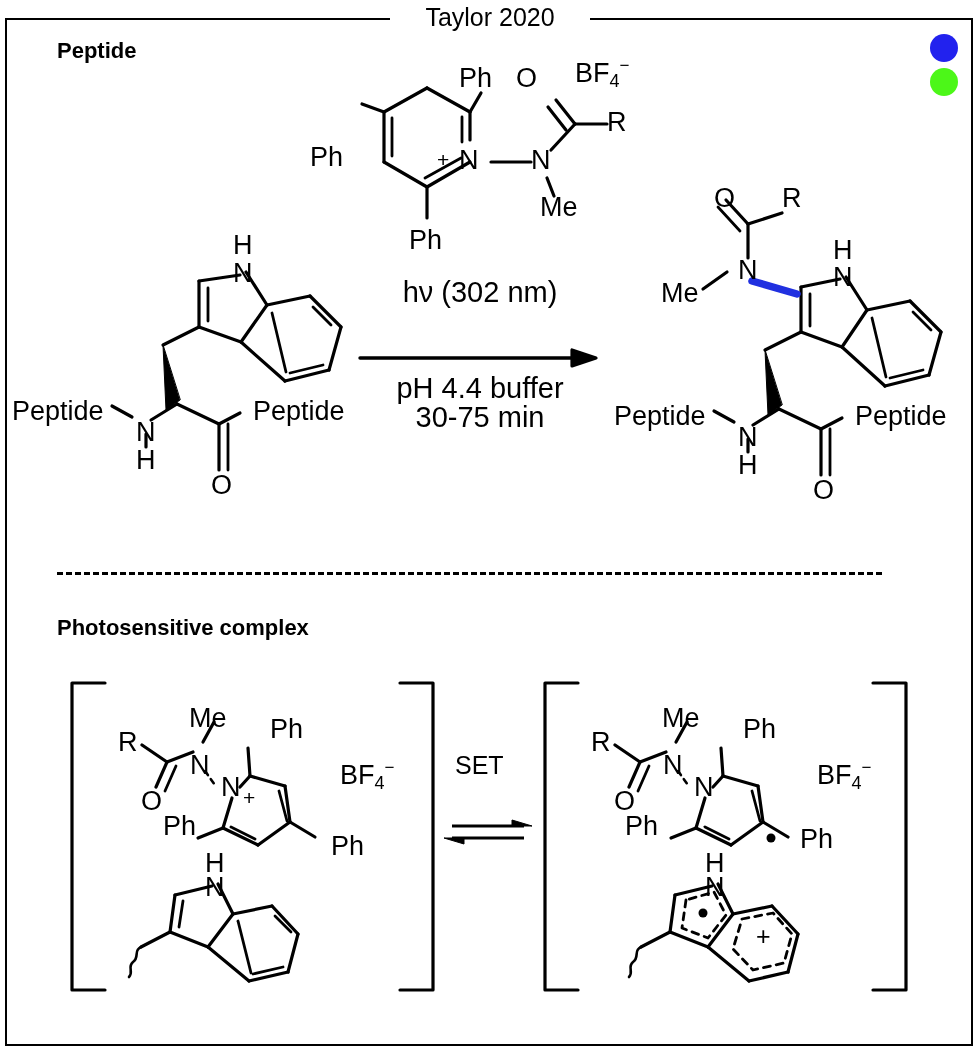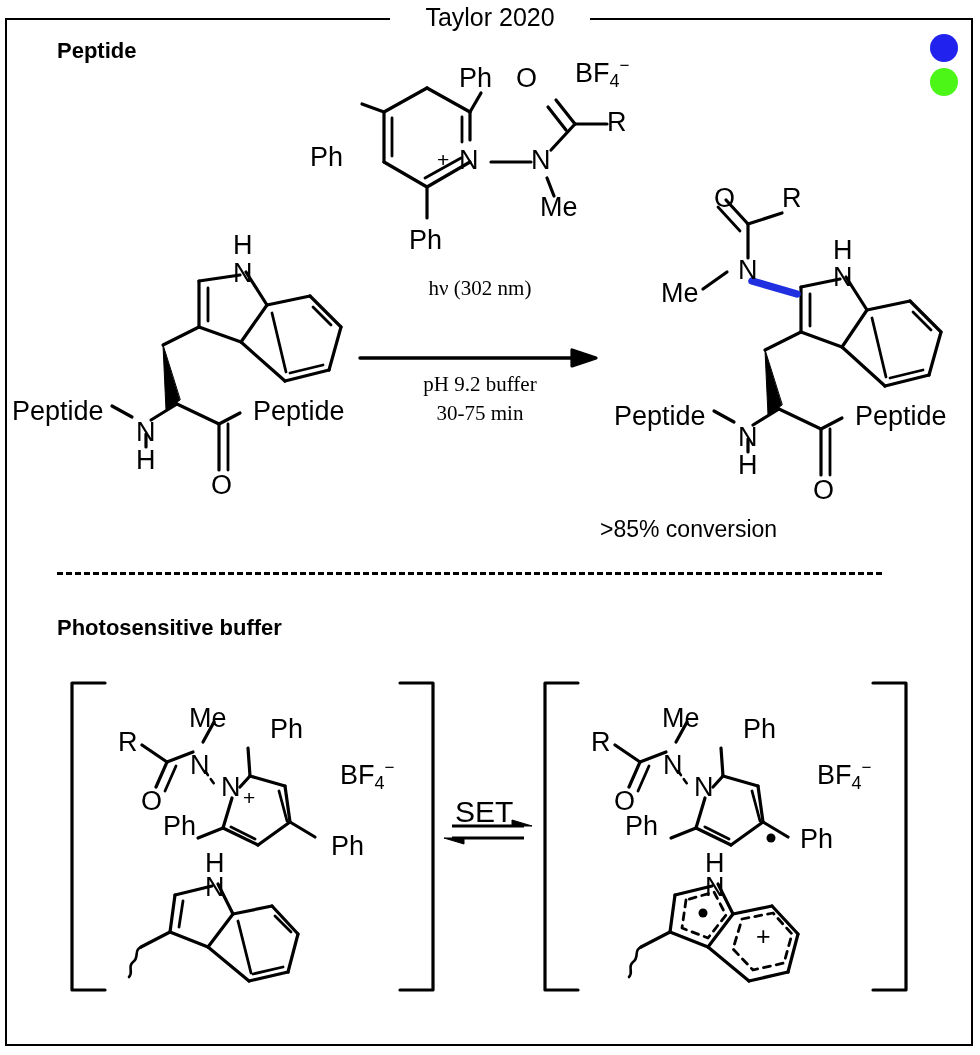--- a/index.html
+++ b/index.html
@@ -9,42 +9,42 @@
   .title-gap{position:absolute;left:390px;top:0px;width:200px;height:34px;background:#fff;}
   .fig-title{position:absolute;left:390px;top:1px;width:200px;height:32px;line-height:32px;text-align:center;font-size:25px;letter-spacing:0px;}
   .sec-label{position:absolute;font-weight:bold;font-size:22px;}
   #scheme-label{left:57px;top:38px;}
   #complex-label{left:57px;top:615px;}
   .dot{position:absolute;width:28px;height:28px;border-radius:50%;}
   #dot-blue{left:930px;top:34px;background:#2222ee;}
   #dot-green{left:930px;top:68px;background:#4cf718;}
   .divider{position:absolute;left:57px;top:572px;width:825px;height:0;border-top:3px dashed #000;}
   svg{position:absolute;left:0;top:0;overflow:visible;}
-  .cond{position:absolute;font-size:21px;text-align:center;width:250px;font-family:Liberation Serif, serif;}
+  .cond{position:absolute;font-size:29px;text-align:center;width:250px;}
   #cond1{left:355px;top:276px;}
   #cond2{left:355px;top:305px;}
   #cond3{left:355px;top:372px;}
   #cond4{left:355px;top:401px;}
   #conv{position:absolute;left:600px;top:516px;font-size:23px;}
-  #set-label{position:absolute;left:455px;top:795px;font-size:30px;}
+  #set-label{position:absolute;left:455px;top:751px;font-size:25px;}
   .at{font-size:27px;font-family:"Liberation Sans",sans-serif;}
   .sm{font-size:18px;}
   .sup{font-size:17px;}
 </style>
 </head>
 <body>
 
 <div id="fig">
 
   <div class="frame"></div>
   <div class="title-gap"></div>
   <div class="fig-title">Taylor 2020</div>
 
   <div class="sec-label" id="scheme-label">Peptide</div>
-  <div class="sec-label" id="complex-label">Photosensitive buffer</div>
+  <div class="sec-label" id="complex-label">Photosensitive complex</div>
 
   <div class="dot" id="dot-blue"></div>
   <div class="dot" id="dot-green"></div>
 
   <div class="divider"></div>
 
   <svg width="980" height="1055">
     <g stroke="#000" stroke-width="3.2" fill="none" stroke-linecap="round" stroke-linejoin="round">
 
       <path d="M470,140 L470,112"></path>
@@ -254,23 +254,22 @@
 
   <div style="position:absolute;left:233px;top:230px;" class="at">H</div>
   <div style="position:absolute;left:233px;top:258px;" class="at">N</div>
   <div style="position:absolute;left:12px;top:396px;" class="at">Peptide</div>
   <div style="position:absolute;left:253px;top:396px;" class="at">Peptide</div>
   <div style="position:absolute;left:136px;top:417px;" class="at">N</div>
   <div style="position:absolute;left:136px;top:445px;" class="at">H</div>
   <div style="position:absolute;left:211px;top:470px;" class="at">O</div>
 
   <div class="cond" id="cond1">hν (302 nm)</div>
-  <div class="cond" id="cond3">pH 9.2 buffer</div>
+  <div class="cond" id="cond3">pH 4.4 buffer</div>
   <div class="cond" id="cond4">30-75 min</div>
-  <div id="conv">&gt;85% conversion</div>
 
   <div style="position:absolute;left:714px;top:183px;" class="at">O</div>
   <div style="position:absolute;left:782px;top:183px;" class="at">R</div>
   <div style="position:absolute;left:738px;top:255px;" class="at">N</div>
   <div style="position:absolute;left:661px;top:278px;" class="at">Me</div>
   <div style="position:absolute;left:833px;top:235px;" class="at">H</div>
   <div style="position:absolute;left:833px;top:262px;" class="at">N</div>
   <div style="position:absolute;left:614px;top:401px;" class="at">Peptide</div>
   <div style="position:absolute;left:855px;top:401px;" class="at">Peptide</div>
   <div style="position:absolute;left:738px;top:422px;" class="at">N</div>

